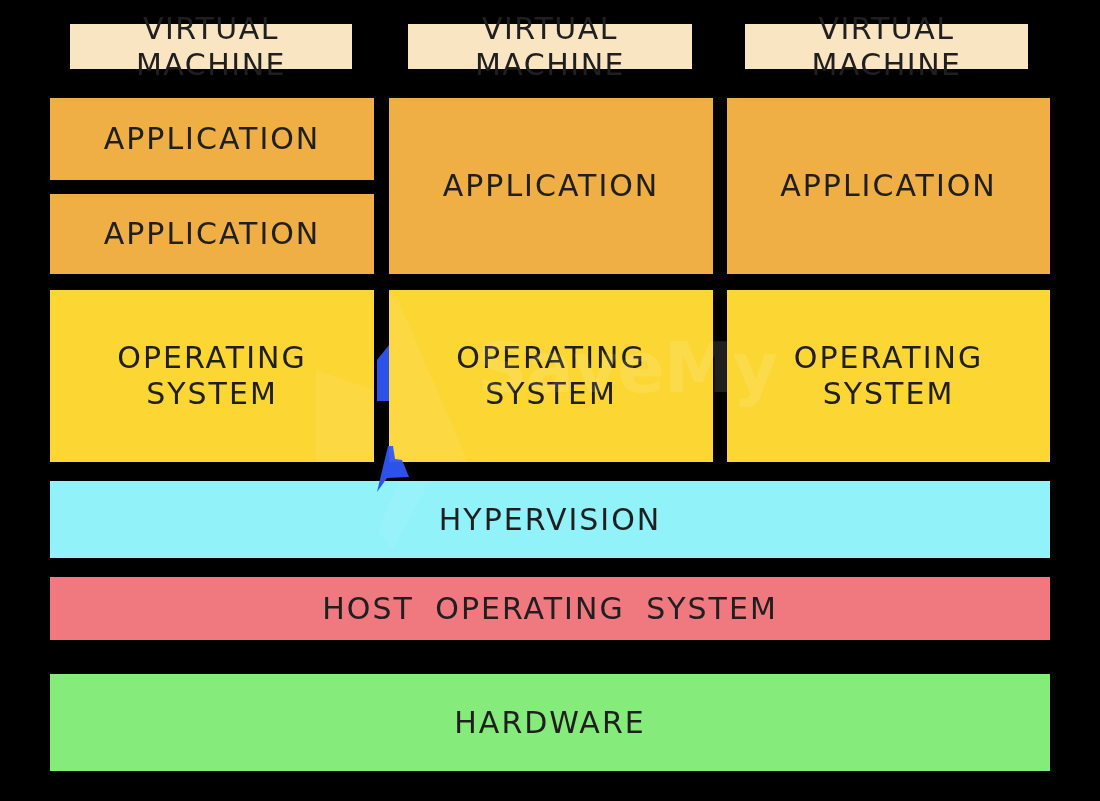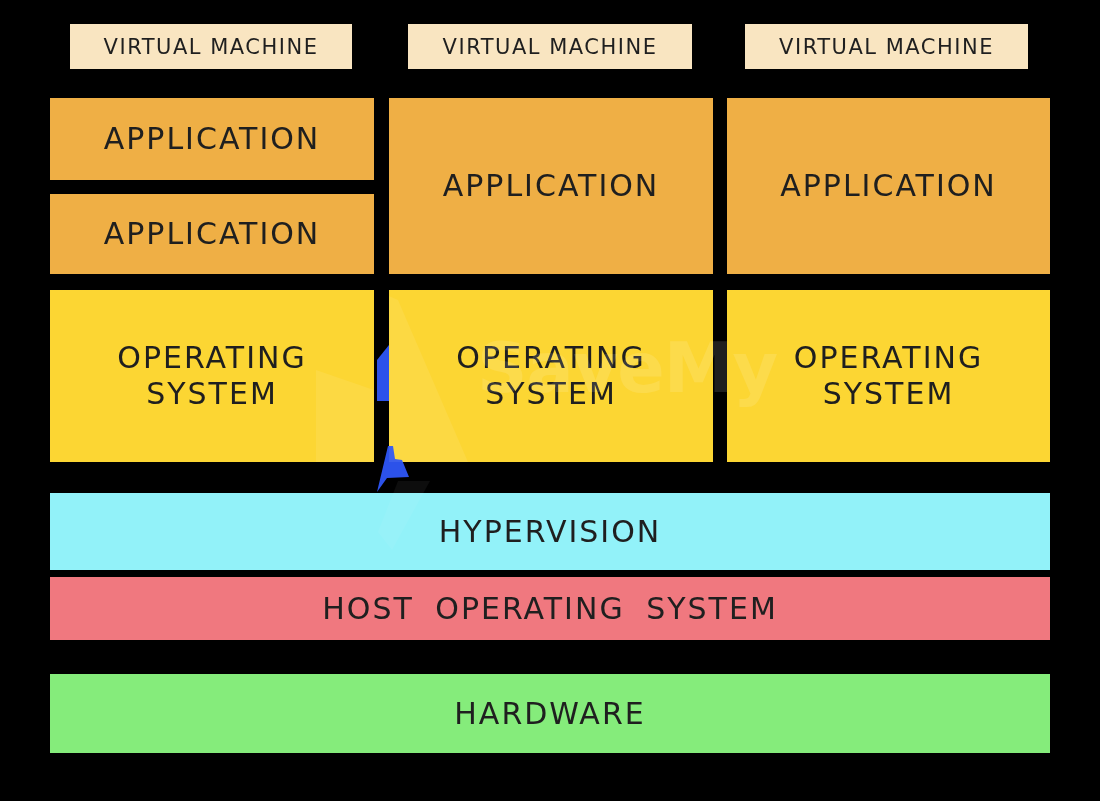--- a/index.html
+++ b/index.html
@@ -23,44 +23,44 @@
     align-items: center;
     justify-content: center;
     text-align: center;
     color: #1f1f1f;
     font-size: 30px;
     letter-spacing: 2px;
     line-height: 36px;
   }
 
   
-  .vm-box { background: #F9E5C1; z-index: 2; font-size: 21px; letter-spacing: 1.5px; }
+  .vm-box { background: #F9E5C1; z-index: 2; font-size: 30px; letter-spacing: 1.5px; }
   .vm-1 { left: 70px;  top: 24px; width: 282px; height: 45px; }
   .vm-2 { left: 408px; top: 24px; width: 284px; height: 45px; }
   .vm-3 { left: 745px; top: 24px; width: 283px; height: 45px; }
 
   
   .app-box { background: #EFAF45; z-index: 2; }
   .app-1a { left: 50px;  top: 98px;  width: 324px; height: 82px; }
   .app-1b { left: 50px;  top: 194px; width: 324px; height: 80px; }
   .app-2  { left: 389px; top: 98px;  width: 324px; height: 176px; }
   .app-3  { left: 727px; top: 98px;  width: 323px; height: 176px; }
 
   
   .os-box { background: #FCD633; z-index: 2; }
   .os-1 { left: 50px;  top: 290px; width: 324px; height: 172px; }
   .os-2 { left: 389px; top: 290px; width: 324px; height: 172px; }
   .os-3 { left: 727px; top: 290px; width: 323px; height: 172px; }
   .os-box .os-label-text { max-width: 230px; }
 
   
   .stack-bar { left: 50px; width: 1000px; z-index: 1; }
-  .bar-hypervisor { top: 493px; height: 77px; background: #92F2F9; }
+  .bar-hypervisor { top: 481px; height: 77px; background: #92F2F9; }
   .bar-host-os    { top: 577px; height: 63px; background: #F0787F; word-spacing: 10px; }
-  .bar-hardware   { top: 674px; height: 79px; background: #85EC7B; }
+  .bar-hardware   { top: 674px; height: 97px; background: #85EC7B; }
 
   
   .bolt-svg { left: 0; top: 0; width: 1100px; height: 801px; z-index: 3; pointer-events: none; }
 
   
   .wm { pointer-events: none; z-index: 4; }
   .wm-band { left: 0; top: 0; width: 1100px; height: 801px; background: rgba(255,255,255,0.08); }
   .wm-band-a { clip-path: polygon(316px 370px, 374px 390px, 374px 462px, 316px 462px); }
   .wm-band-b { clip-path: polygon(389px 296px, 398px 300px, 468px 462px, 389px 462px); }
   .wm-band-c { background: rgba(255,255,255,0.05); clip-path: polygon(398px 481px, 430px 481px, 392px 550px, 378px 532px); }

